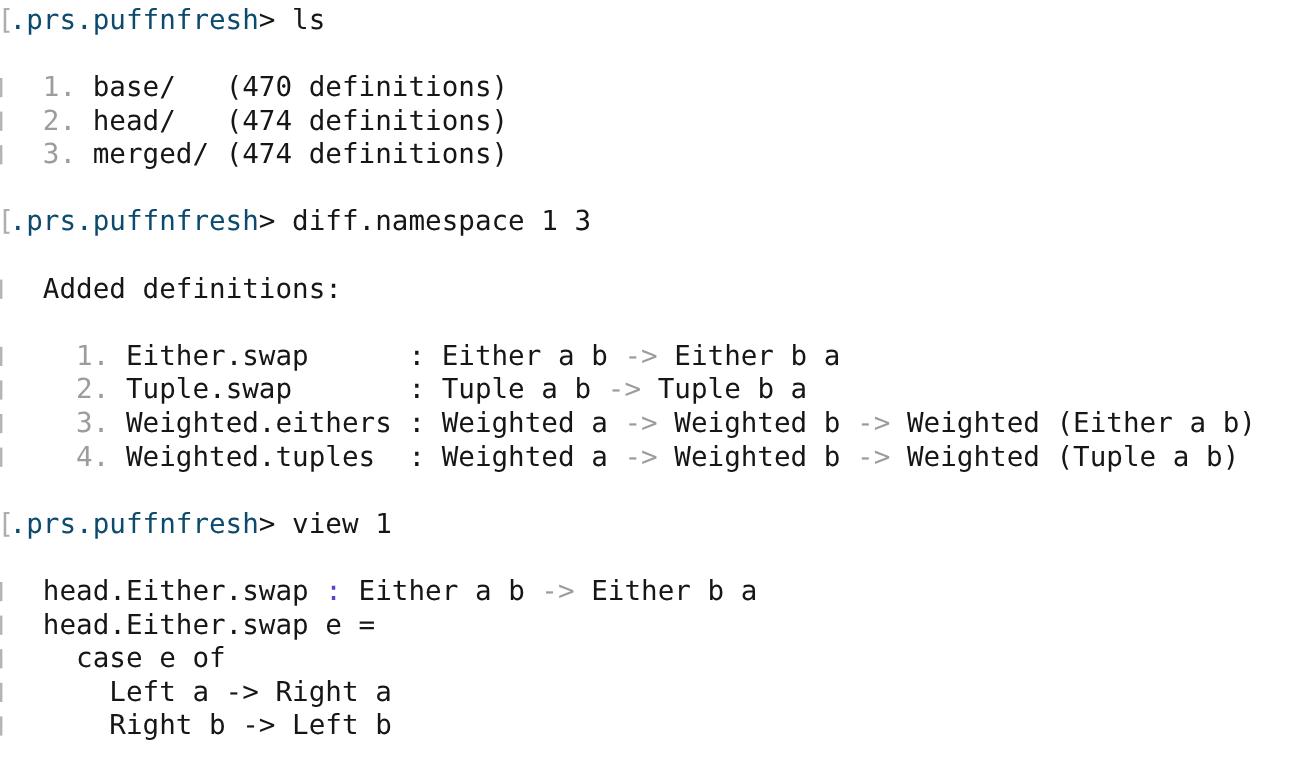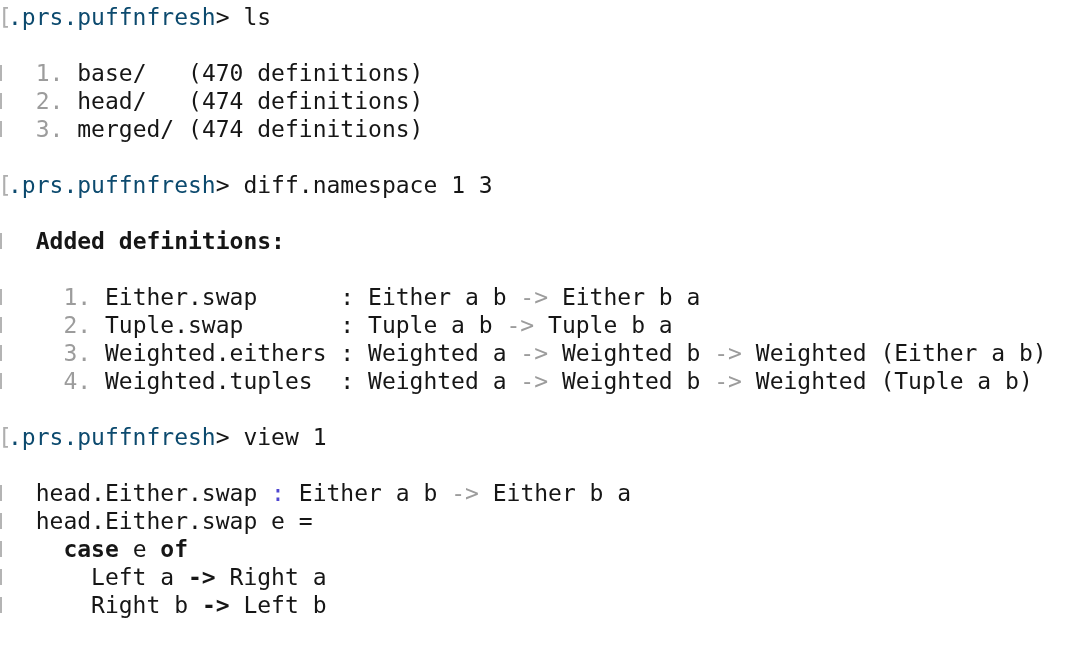--- a/index.html
+++ b/index.html
@@ -29,18 +29,18 @@
   }
   
   .bracket {
     position: absolute;
     left: -10px; top: 0;
   }
   .c-green   { color: #0c4a6e; }
   .c-muted   { color: #9c9c9c; }
   .c-bracket { color: #aeaeae; }
   .c-blue    { color: #4f46d0; }
-  .b         { font-weight: bold; }
+  .b         { font-weight: normal; }
 </style>
 </head>
 <body>
 
 <div class="terminal"><div class="line"><span class="c-bracket bracket">[</span><span class="c-green">.prs.puffnfresh</span><span>&gt; </span><span>ls</span></div><div class="line">&nbsp;</div><div class="line sliver"><span>  </span><span class="c-muted">1.</span><span> base/   (470 definitions)</span></div><div class="line sliver"><span>  </span><span class="c-muted">2.</span><span> head/   (474 definitions)</span></div><div class="line sliver"><span>  </span><span class="c-muted">3.</span><span> merged/ (474 definitions)</span></div><div class="line">&nbsp;</div><div class="line"><span class="c-bracket bracket">[</span><span class="c-green">.prs.puffnfresh</span><span>&gt; </span><span>diff.namespace 1 3</span></div><div class="line">&nbsp;</div><div class="line sliver"><span>  </span><span class="b">Added definitions:</span></div><div class="line">&nbsp;</div><div class="line sliver"><span>    </span><span class="c-muted">1.</span><span> Either.swap      : Either a b </span><span class="c-muted">-&gt;</span><span> Either b a</span></div><div class="line sliver"><span>    </span><span class="c-muted">2.</span><span> Tuple.swap       : Tuple a b </span><span class="c-muted">-&gt;</span><span> Tuple b a</span></div><div class="line sliver"><span>    </span><span class="c-muted">3.</span><span> Weighted.eithers : Weighted a </span><span class="c-muted">-&gt;</span><span> Weighted b </span><span class="c-muted">-&gt;</span><span> Weighted (Either a b)</span></div><div class="line sliver"><span>    </span><span class="c-muted">4.</span><span> Weighted.tuples  : Weighted a </span><span class="c-muted">-&gt;</span><span> Weighted b </span><span class="c-muted">-&gt;</span><span> Weighted (Tuple a b)</span></div><div class="line">&nbsp;</div><div class="line"><span class="c-bracket bracket">[</span><span class="c-green">.prs.puffnfresh</span><span>&gt; </span><span>view 1</span></div><div class="line">&nbsp;</div><div class="line sliver"><span>  head.Either.swap </span><span class="c-blue">:</span><span> Either a b </span><span class="c-muted">-&gt;</span><span> Either b a</span></div><div class="line sliver"><span>  head.Either.swap e =</span></div><div class="line sliver"><span>    </span><span class="b">case</span><span> e </span><span class="b">of</span></div><div class="line sliver"><span>      Left a </span><span class="b">-&gt;</span><span> Right a</span></div><div class="line sliver"><span>      Right b </span><span class="b">-&gt;</span><span> Left b</span></div></div>
 
 </body></html>

